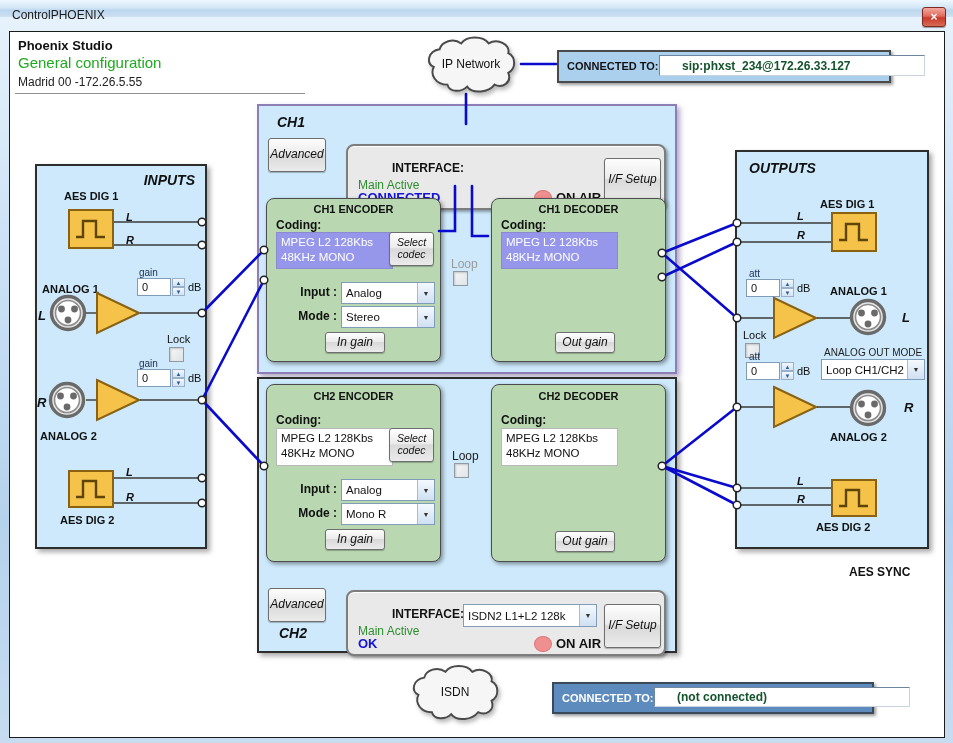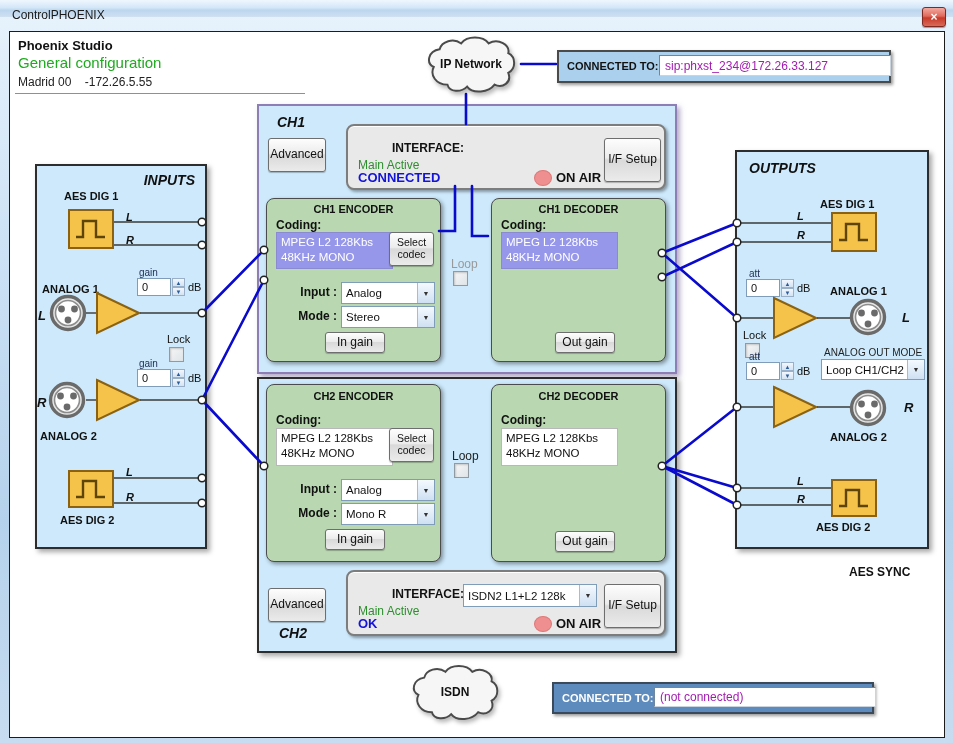--- a/index.html
+++ b/index.html
@@ -13,52 +13,52 @@
   .closebtn{left:922px;top:7px;width:22px;height:18px;border:1px solid #7e2a22;border-radius:3px;
     background:linear-gradient(180deg,#f4a9a0 0%,#e06a5c 45%,#c83a2a 55%,#d96a58 100%);
     color:#fff;font-size:12px;font-weight:bold;display:flex;align-items:center;justify-content:center;
     box-shadow:0 1px 1px rgba(0,0,0,.35);cursor:pointer;}
   .content{left:9px;top:31px;width:934px;height:705px;background:#ffffff;border:1px solid #1c1c1c;z-index:1;}
 
   .bluepanel{background:#cde9fb;border:2px solid #2d2d2d;box-shadow:3px 3px 5px rgba(0,0,0,.35);z-index:10;}
   .ch1box{background:#cde9fb;border:2px solid #8d7eb5;box-shadow:3px 3px 5px rgba(110,90,150,.5);z-index:10;}
   .greenbox{background:#b9d8b1;border:1px solid #4c4c4c;border-radius:8px;box-shadow:2px 2px 4px rgba(0,0,0,.4);}
   .graypanel{background:#e9e9e9;border:2px solid #7d7d7d;border-radius:8px;
-    box-shadow:inset 0 1px 0 #fff,2px 2px 3px rgba(0,0,0,.35);}
+    box-shadow:inset 0 1px 0 #fff,2px 2px 3px rgba(0,0,0,.35);margin-top:20px;}
   .vbtn{border:1px solid #6e6e6e;border-radius:3px;color:#111;
     background:linear-gradient(180deg,#fdfdfd 0%,#ececec 45%,#d9d9d9 50%,#ebebeb 100%);
     box-shadow:0 1px 1px rgba(0,0,0,.25);display:flex;align-items:center;justify-content:center;
-    font-size:12px;text-align:center;line-height:1.1;cursor:pointer;}
+    font-size:12px;text-align:center;line-height:1.1;cursor:pointer;font-style:italic;}
   .combo{background:#fff;border:1px solid #7f9db9;display:flex;align-items:center;font-size:11.5px;}
   .combo .val{flex:1;padding-left:4px;white-space:nowrap;overflow:hidden;}
   .combo .arr{width:16px;align-self:stretch;display:flex;align-items:center;justify-content:center;
     font-size:7px;color:#333;background:linear-gradient(180deg,#f4f9fe,#cfe0f2);border-left:1px solid #aabccc;}
   .combo.disabled .val{color:#9aa2ab;}
   .combo.disabled .arr{color:#9aa2ab;}
   .textbox{background:#fff;border-top:1px solid #6f86a0;border-left:1px solid #6f86a0;
     border-right:1px solid #c9d4de;border-bottom:1px solid #c9d4de;
-    display:flex;align-items:center;padding:0 5px;font-size:12px;color:#a21caf;white-space:nowrap;}
+    display:flex;align-items:center;padding:0 22px;font-size:12px;color:#14532d;white-space:nowrap;font-weight:bold;}
   .chk{width:13px;height:13px;border:1px solid #8f9aa3;background:linear-gradient(135deg,#f6f6f6,#dfe4e8);
     box-shadow:inset 1px 1px 2px rgba(0,0,0,.18);cursor:pointer;}
   .spinwrap{display:flex;align-items:center;}
   .spinbox{width:28px;height:16px;background:#fff;border:1px solid #7f9db9;font-size:11px;
     display:flex;align-items:center;padding-left:4px;}
   .spinarrows{width:13px;height:18px;margin-left:1px;display:flex;flex-direction:column;cursor:pointer;}
   .spinarrows div{flex:1;border:1px solid #9ab0c8;background:linear-gradient(180deg,#f2f7fc,#d4e3f2);
     font-size:6px;color:#2a5d9e;display:flex;align-items:center;justify-content:center;line-height:1;}
   .dbl{font-size:11px;margin-left:3px;color:#111;}
   .itb{font-style:italic;font-weight:bold;}
   .lbl11{font-size:11px;font-weight:bold;color:#111;white-space:nowrap;}
   .lbl10{font-size:10px;color:#1d2c50;white-space:nowrap;}
   .codec{font-size:11.5px;line-height:1.3;padding:2px 4px;overflow:hidden;}
   .codec.purple{background:#9697ea;color:#ffffff;border:1px solid #8a8ad0;}
   .codec.white{background:#ffffff;color:#111;border:1px solid #b8b8b8;}
   .sectitle{width:100%;text-align:center;font-size:11px;font-weight:bold;}
   .statdot{width:16px;height:14px;border-radius:50%;background:#ef8f8f;border:1px solid #de7878;}
-  .cloudlabel{width:100%;text-align:center;font-weight:bold;font-size:12px;color:#111;}
+  .cloudlabel{width:100%;text-align:center;font-weight:normal;font-size:12px;color:#111;}
   .connbar-top{background:#abd0ee;border:2px solid #4a4a4a;box-shadow:2px 2px 3px rgba(0,0,0,.4);z-index:45;}
   .connbar-bot{background:#5e8bbd;border:2px solid #3a4a5a;box-shadow:2px 2px 3px rgba(0,0,0,.4);z-index:45;}
   svg.overlay{position:absolute;left:0;top:0;z-index:40;pointer-events:none;}
   .cloud{z-index:46;filter:drop-shadow(2px 3px 2px rgba(0,0,0,.28));}
   .icon{z-index:30;}
 </style>
 </head>
 <body>
 
 <div class="screen">
@@ -69,21 +69,21 @@
       <span>×</span>
     </div>
   </div>
 
   <div class="abs content"></div>
 
   <div class="abs" style="left:18px;top:38px;font-size:13px;font-weight:bold;z-index:10">Phoenix Studio</div>
   <div class="abs" style="left:18px;top:54px;font-size:15px;color:#1faa1f;z-index:10">General configuration</div>
   <div class="abs" style="left:18px;top:75px;font-size:12px;color:#222;z-index:10">
     <span>Madrid 00</span>
-    <span style="margin-left:10px">-172.26.5.55</span>
+    <span style="">-172.26.5.55</span>
   </div>
   <div class="abs" style="left:15px;top:93px;width:290px;height:1px;background:#909090;z-index:10"></div>
 
   <div class="abs bluepanel" style="left:35px;top:164px;width:168px;height:381px">
     <div class="abs itb" style="right:10px;top:6px;font-size:14px">INPUTS</div>
     <div class="abs lbl11" style="left:27px;top:24px">AES DIG 1</div>
     <div class="abs itb" style="left:89px;top:45px;font-size:11px">L</div>
     <div class="abs itb" style="left:89px;top:68px;font-size:11px">R</div>
 
     <div class="abs lbl10" style="left:102px;top:101px">gain</div>

